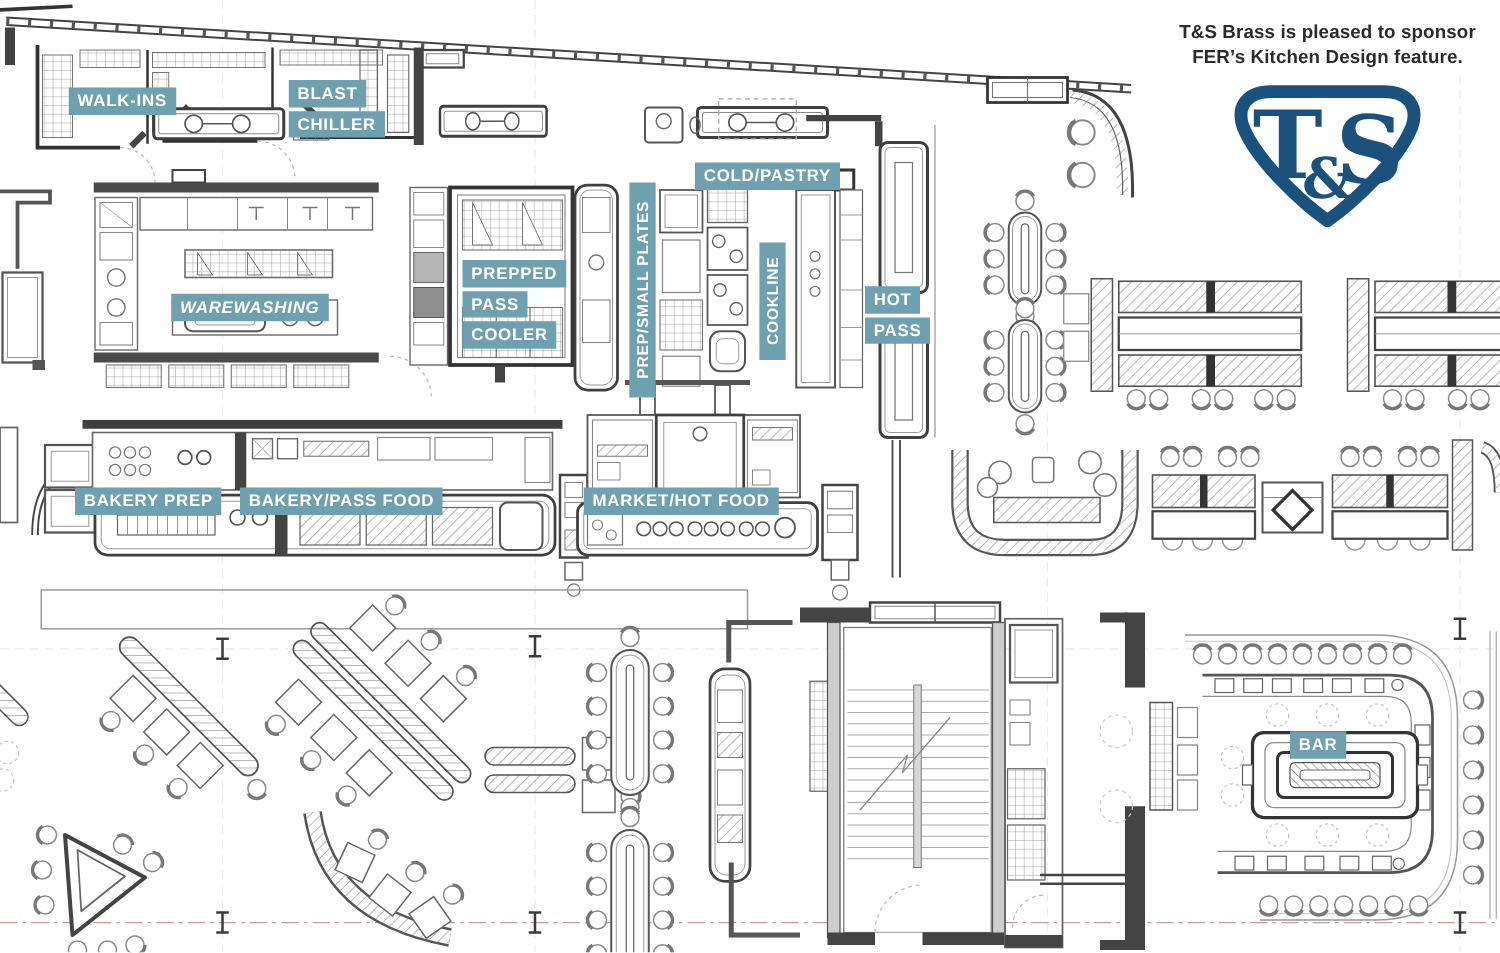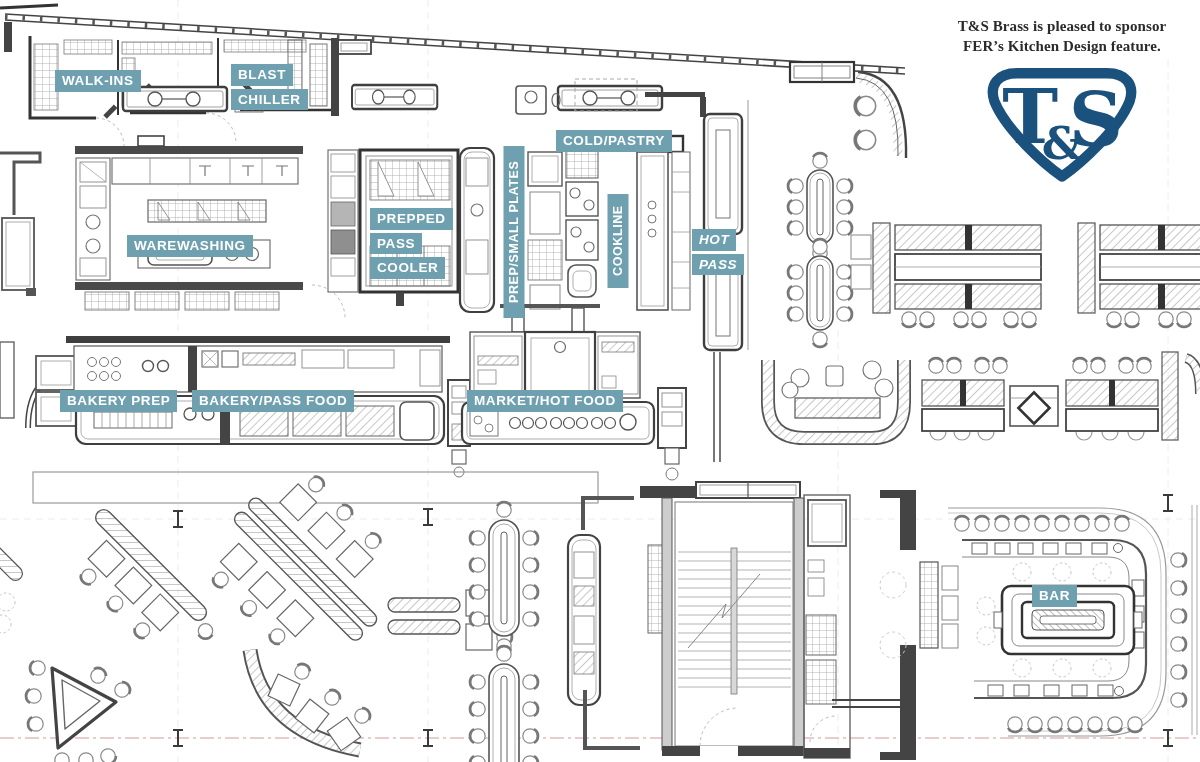--- a/index.html
+++ b/index.html
@@ -19,21 +19,21 @@
   }
   .zone-label.vertical{align-items:center;}
   .zone-label.vertical .zone-line{
     writing-mode:vertical-rl;transform:rotate(180deg);
     height:100%;box-sizing:border-box;
     display:flex;align-items:center;justify-content:center;
     padding:3px 4px;font-size:12.5px;
   }
   
   .sponsor{position:absolute;left:928px;top:16px;width:268px;text-align:center;z-index:6;}
-  .sp-line{color:var(--ink);font-weight:bold;font-size:15px;line-height:20px;letter-spacing:.1px;font-family:Liberation Serif, serif;}
+  .sp-line{color:var(--ink);font-weight:bold;font-size:15px;line-height:20px;letter-spacing:.1px;}
   .logo-wrap{margin-top:6px;display:flex;justify-content:center;}
 </style>
 </head>
 <body>
 
 <div id="stage" style="--label-bg: #6FA0B0; --label-fg: #FFFFFF; --navy: #1B527D; --ink: #2B2B2B;">
 
 <svg id="plan" width="1200" height="762" viewBox="0 0 1200 762">
   <defs>
     <pattern id="h1" width="6" height="6" patternUnits="userSpaceOnUse" patternTransform="rotate(45)">
@@ -656,38 +656,38 @@
 </svg>
 
 <div id="labels-layer">
       <div class="zone-label" style="left: 55px; top: 50px;">
         <span class="zone-line">WALK-INS</span>
       </div>
       <div class="zone-label" style="left: 231px; top: 44px;">
         <span class="zone-line">BLAST</span>
         <span class="zone-line">CHILLER</span>
       </div>
-      <div class="zone-label" style="left: 127px; top: 215px;">
+      <div class="zone-label" style="left: 137px; top: 215px; font-style: italic;">
         <span class="zone-line">WAREWASHING</span>
       </div>
       <div class="zone-label" style="left: 370px; top: 188px; text-align: center;">
         <span class="zone-line">PREPPED</span>
         <span class="zone-line">PASS</span>
         <span class="zone-line">COOLER</span>
       </div>
       <div class="zone-label" style="left: 556px; top: 110px;">
         <span class="zone-line">COLD/PASTRY</span>
       </div>
       <div class="zone-label vertical" style="left: 504px; top: 126px; height: 172px;">
         <span class="zone-line">PREP/SMALL PLATES</span>
       </div>
       <div class="zone-label vertical" style="left: 608px; top: 174px; height: 94px;">
         <span class="zone-line">COOKLINE</span>
       </div>
-      <div class="zone-label" style="left: 692px; top: 209px; font-style: italic;">
+      <div class="zone-label" style="left: 692px; top: 209px;">
         <span class="zone-line">HOT</span>
         <span class="zone-line">PASS</span>
       </div>
       <div class="zone-label" style="left: 60px; top: 370px;">
         <span class="zone-line">BAKERY PREP</span>
       </div>
       <div class="zone-label" style="left: 192px; top: 370px;">
         <span class="zone-line">BAKERY/PASS FOOD</span>
       </div>
       <div class="zone-label" style="left: 467px; top: 370px;">

